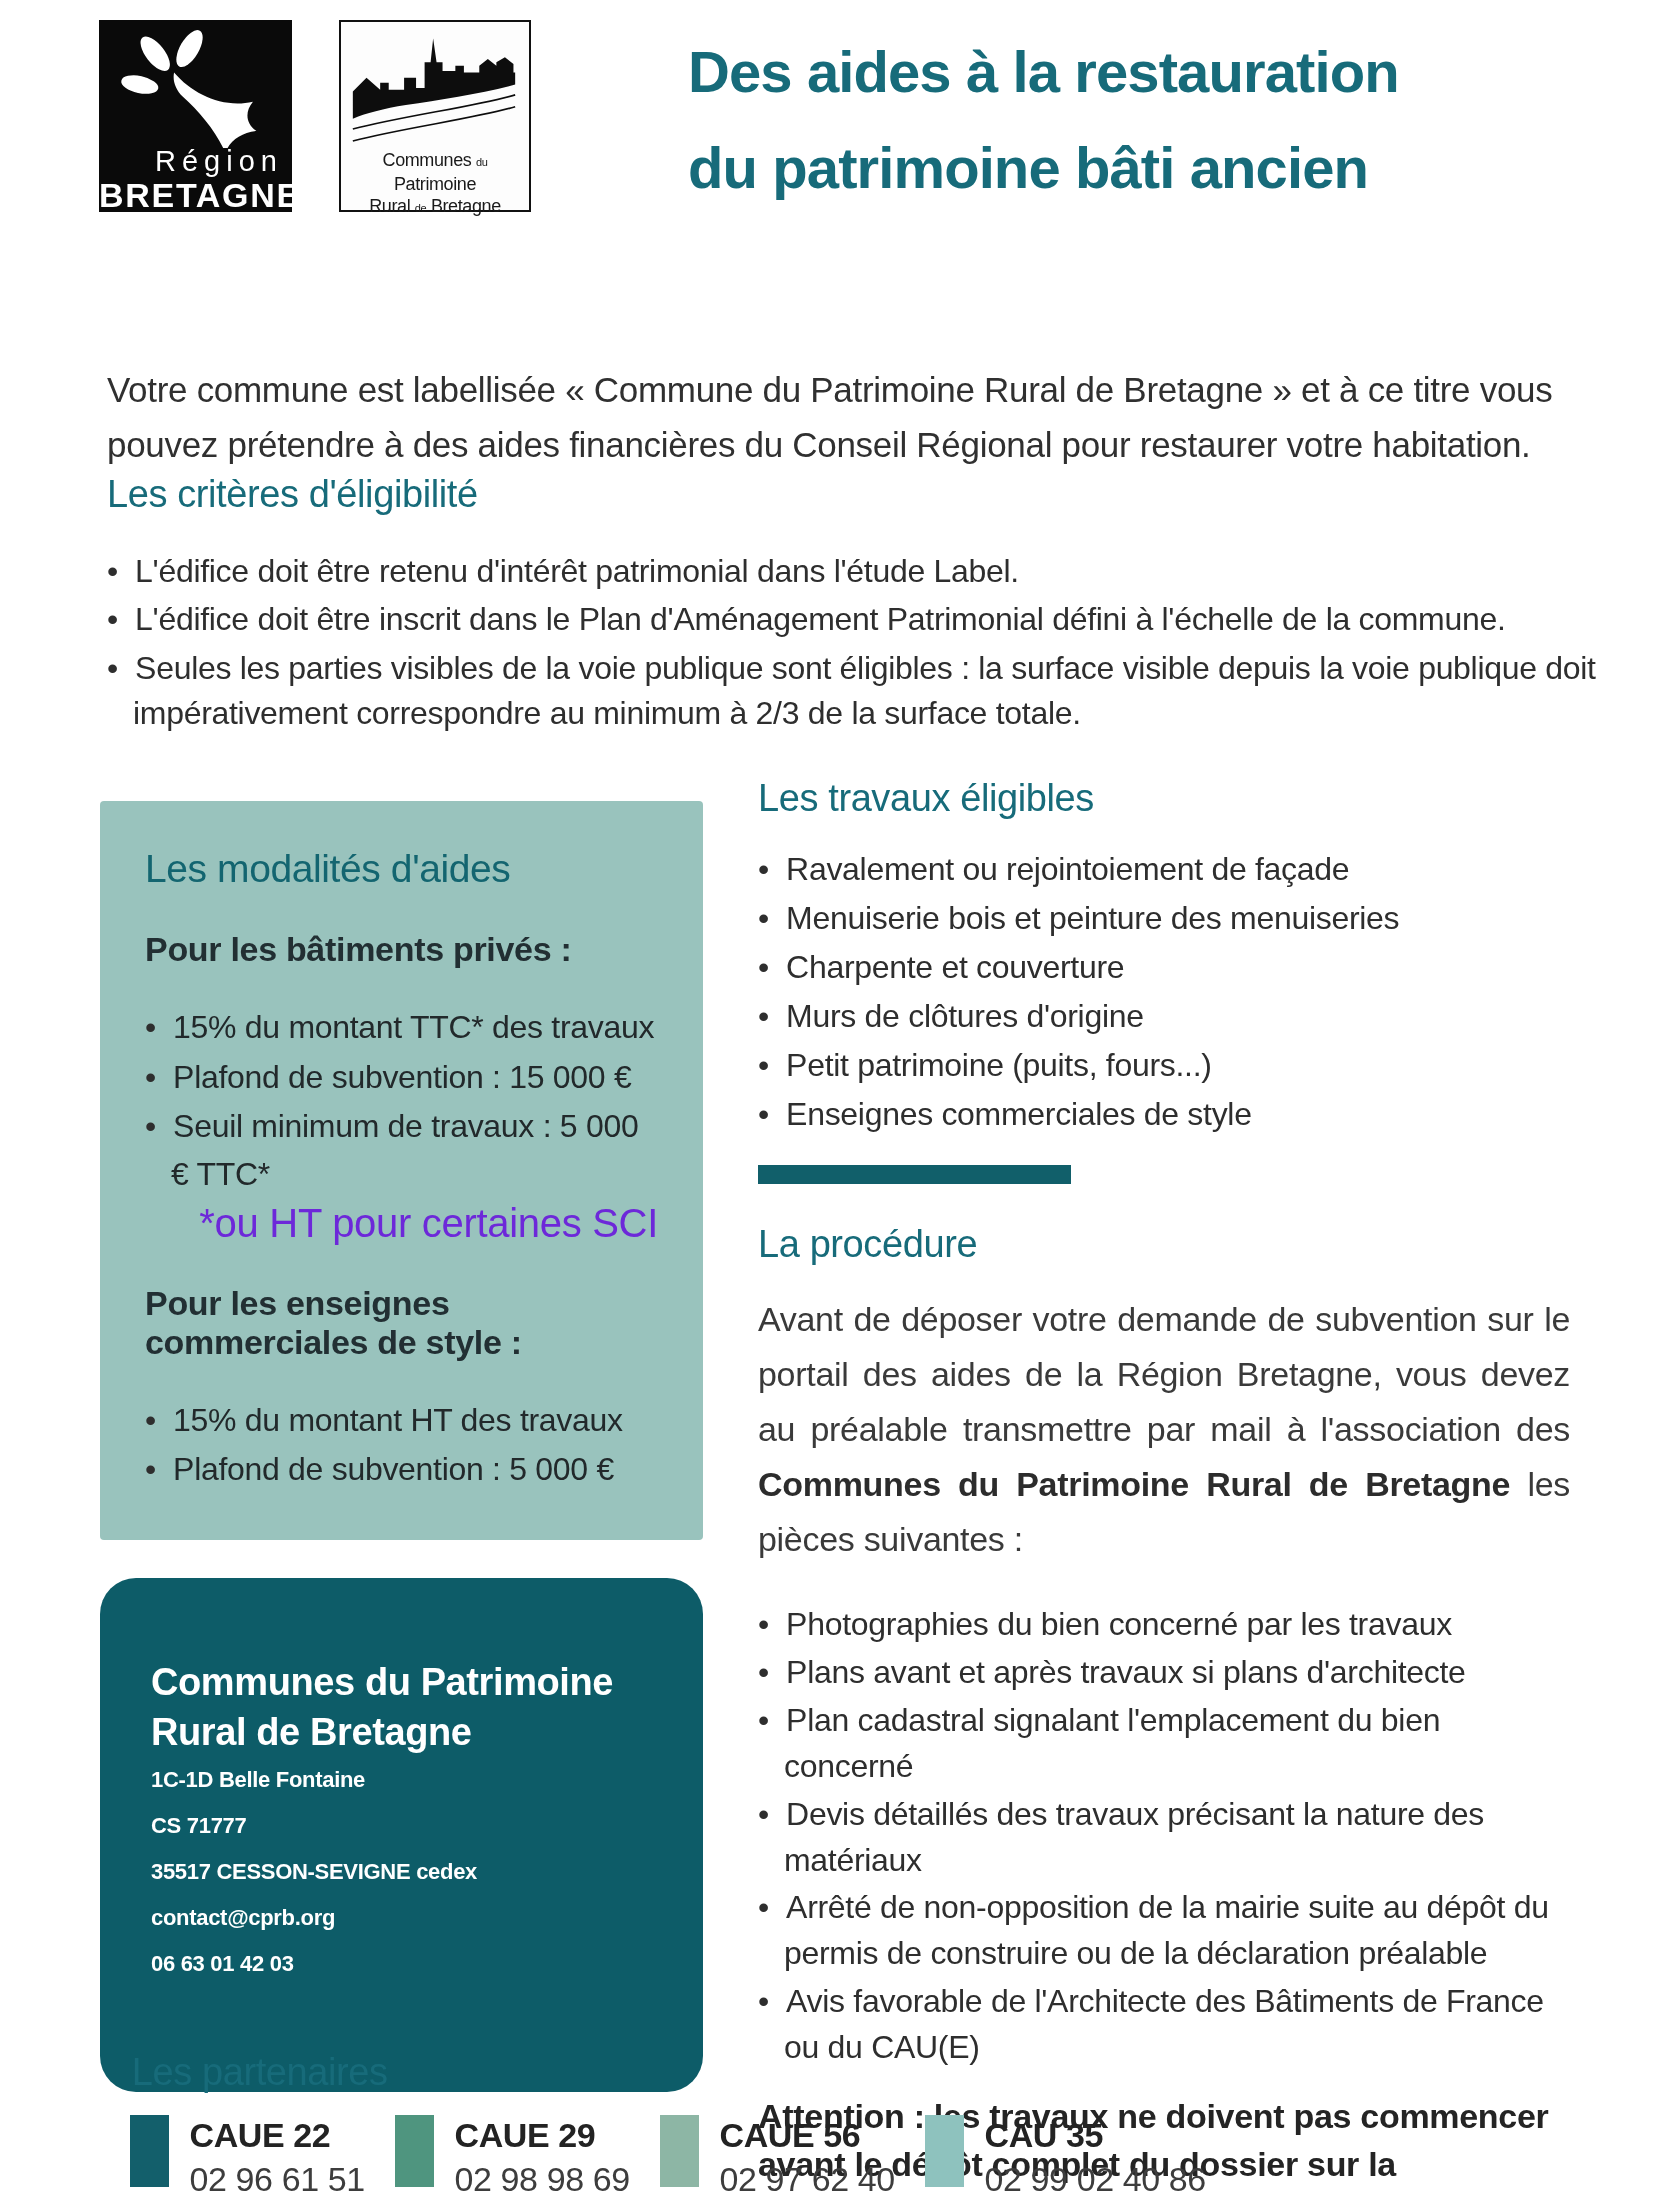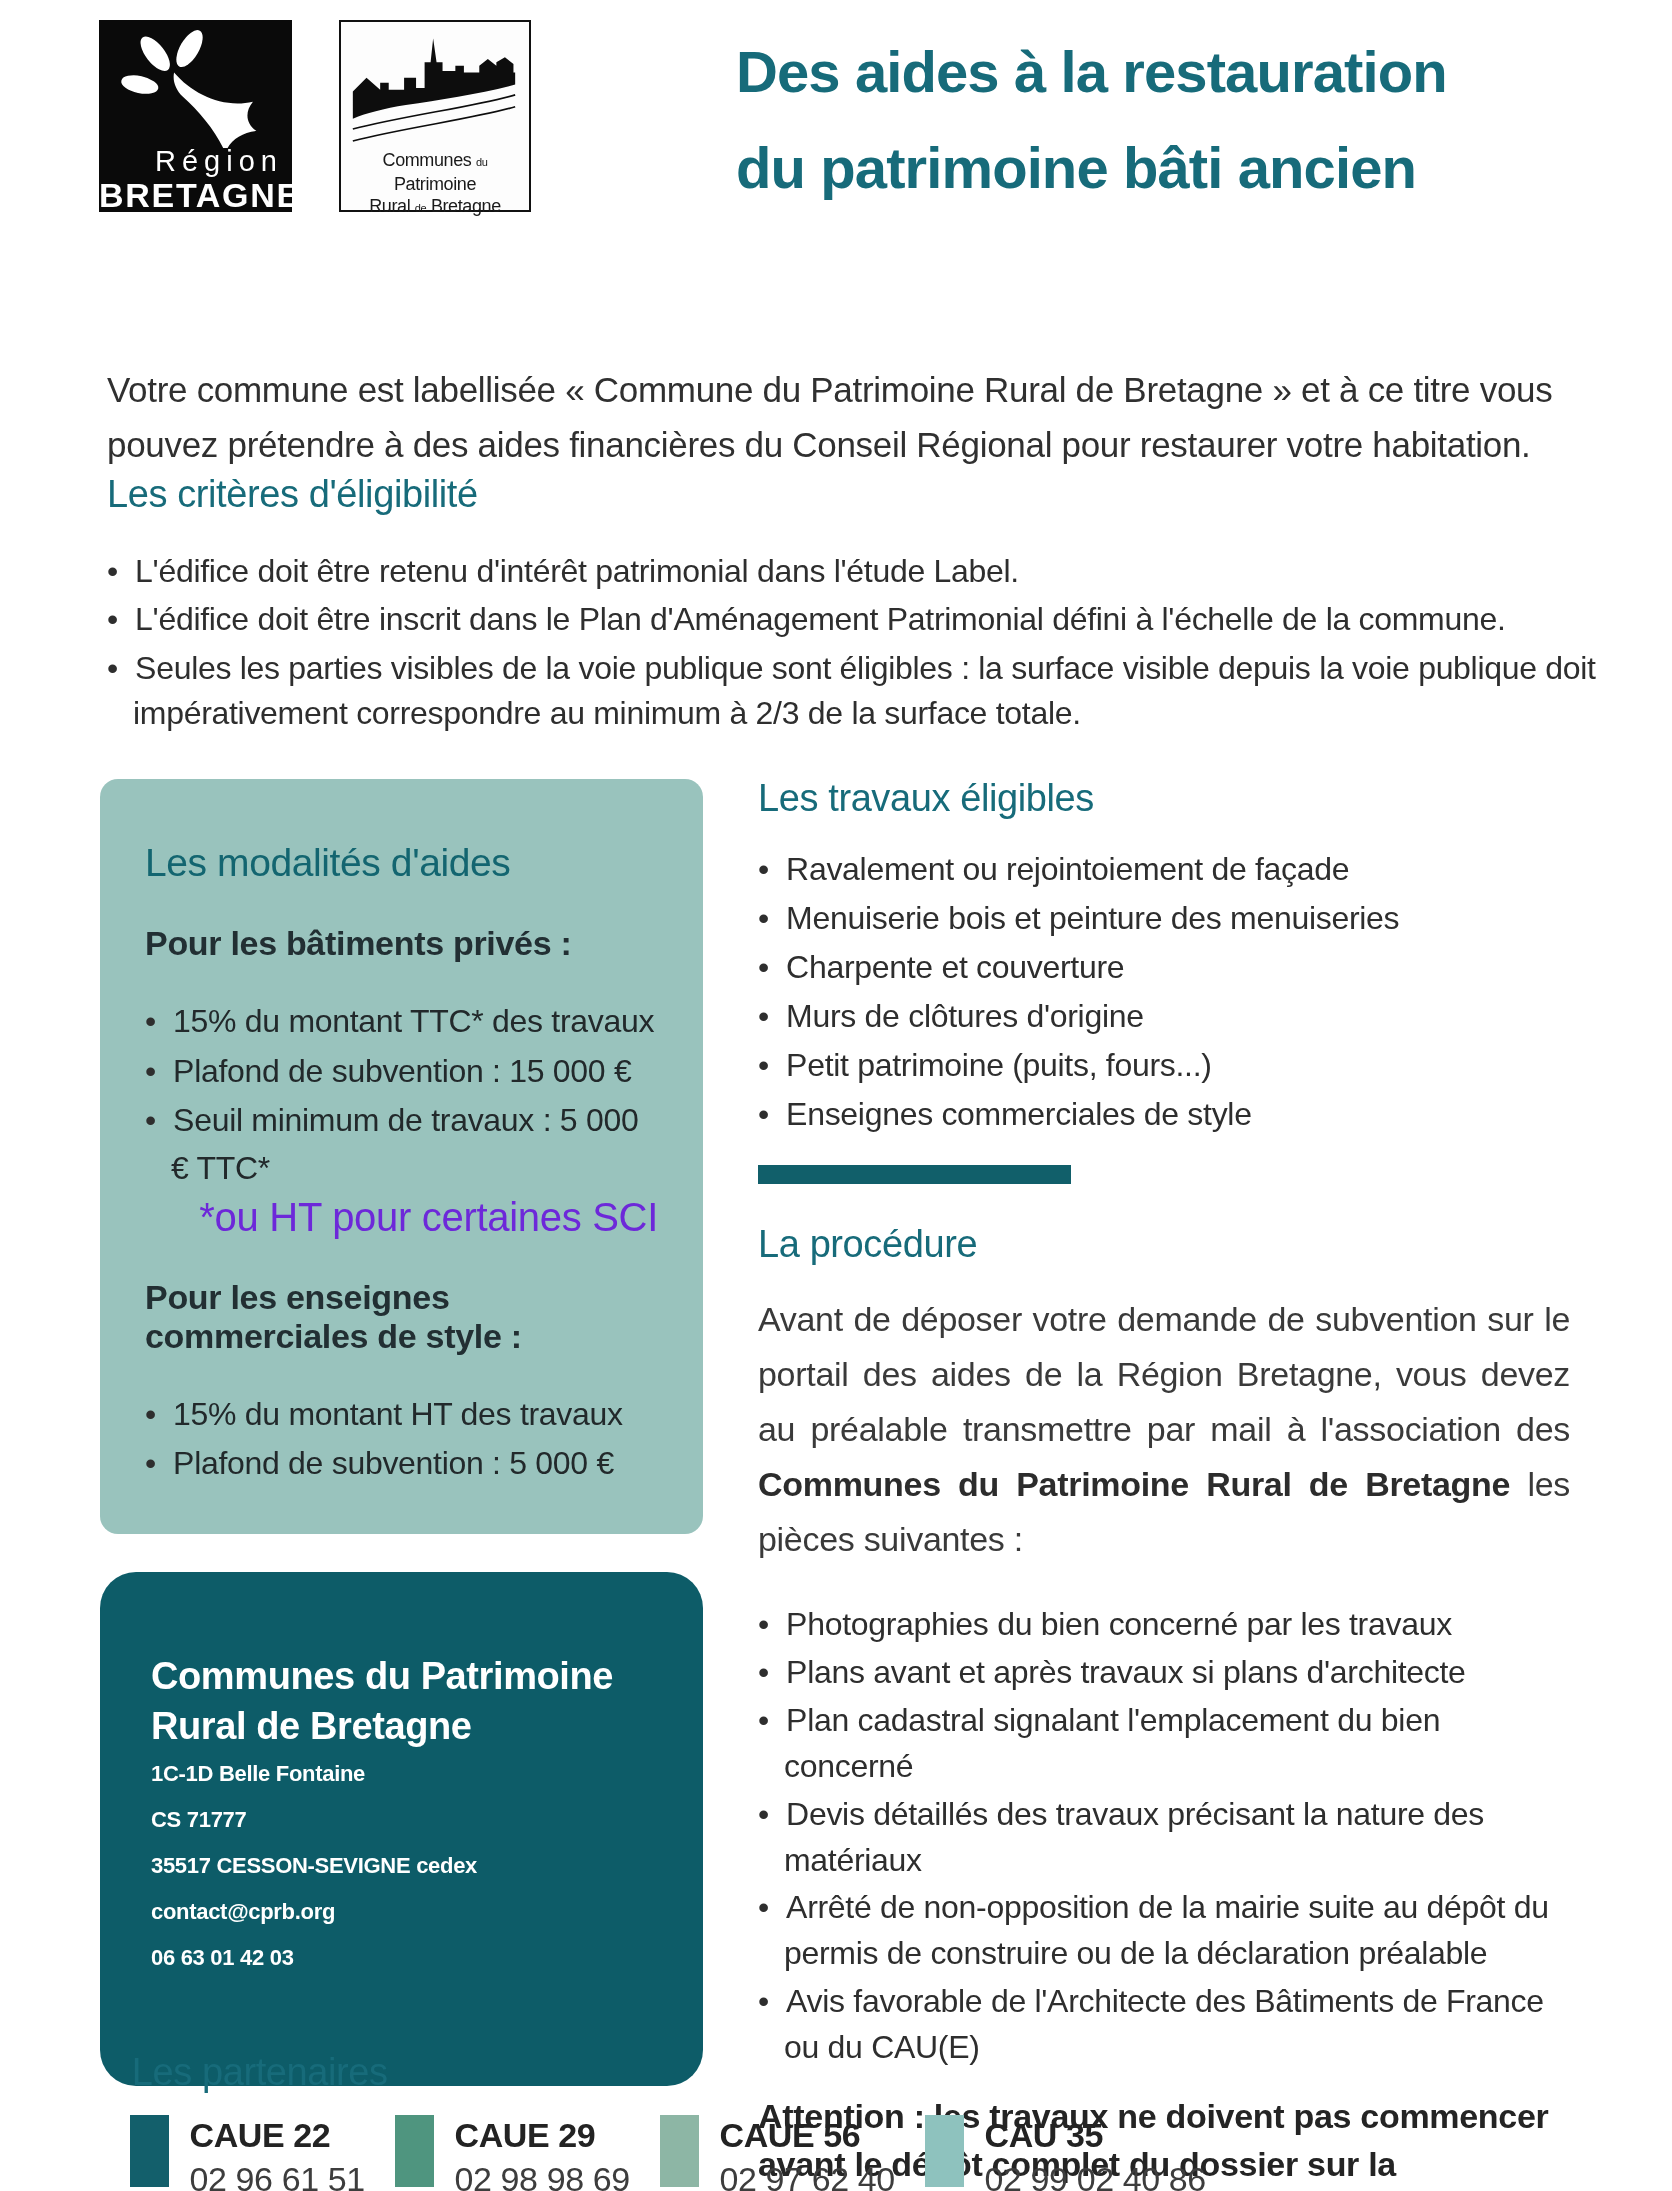--- a/index.html
+++ b/index.html
@@ -30,21 +30,21 @@
   }
   .logo-cprb svg{position:absolute; left:5.1px; top:6.8px;}
   .cprb-text{
     position:absolute; left:0; right:0; top:127px; text-align:center;
     color:#1a1a1a; font-size:18px; line-height:22px; letter-spacing:-0.4px;
   }
   .cprb-text .small{font-size:11px;}
 
   
   .title{
-    position:absolute; left:736px; top:24px; width:907px;
+    position:absolute; left:688px; top:24px; width:907px;
     color:#176b7a; font-size:58px; font-weight:700; line-height:96px;
     letter-spacing:-0.9px;
   }
 
   
   .intro{
     position:absolute; left:107px; top:327px; width:1490px;
     font-size:35px; line-height:55px; color:#303030;
   }
 
@@ -62,22 +62,22 @@
   }
   ul.bullets li::before{content:"•\00a0\00a0"; color:#2e2e2e;}
   .criteria ul{margin-top:33px;}
 
   
   .left-col{position:absolute; left:100px; top:779px; width:603px;}
   .right-col{position:absolute; left:758px; top:777px; width:812px;}
 
   
   .aid-box{
-    background:#99c3bd; border-radius:18px; padding:62px 45px 45px 45px;
-    box-sizing:border-box; min-height:676px;
+    background:#99c3bd; border-radius:4px; padding:46px 45px 45px 45px;
+    box-sizing:border-box; min-height:676px;margin-top:22px;
   }
   .aid-box h3{
     margin:0; font-size:39px; font-weight:500; color:#136570; letter-spacing:-0.4px;
   }
   .aid-label{
     font-size:34px; font-weight:700; color:#222f33; margin-top:39px;
   }
   .aid-box ul{margin-top:34px;}
   .aid-box ul.bullets li{font-size:32px; line-height:48px; margin-bottom:1.7px; color:#22292b;}
   .aid-footnote{font-size:40px; line-height:43px; color:#6d28d9; padding-left:8.6px; margin-top:3.4px;text-align:right;}

